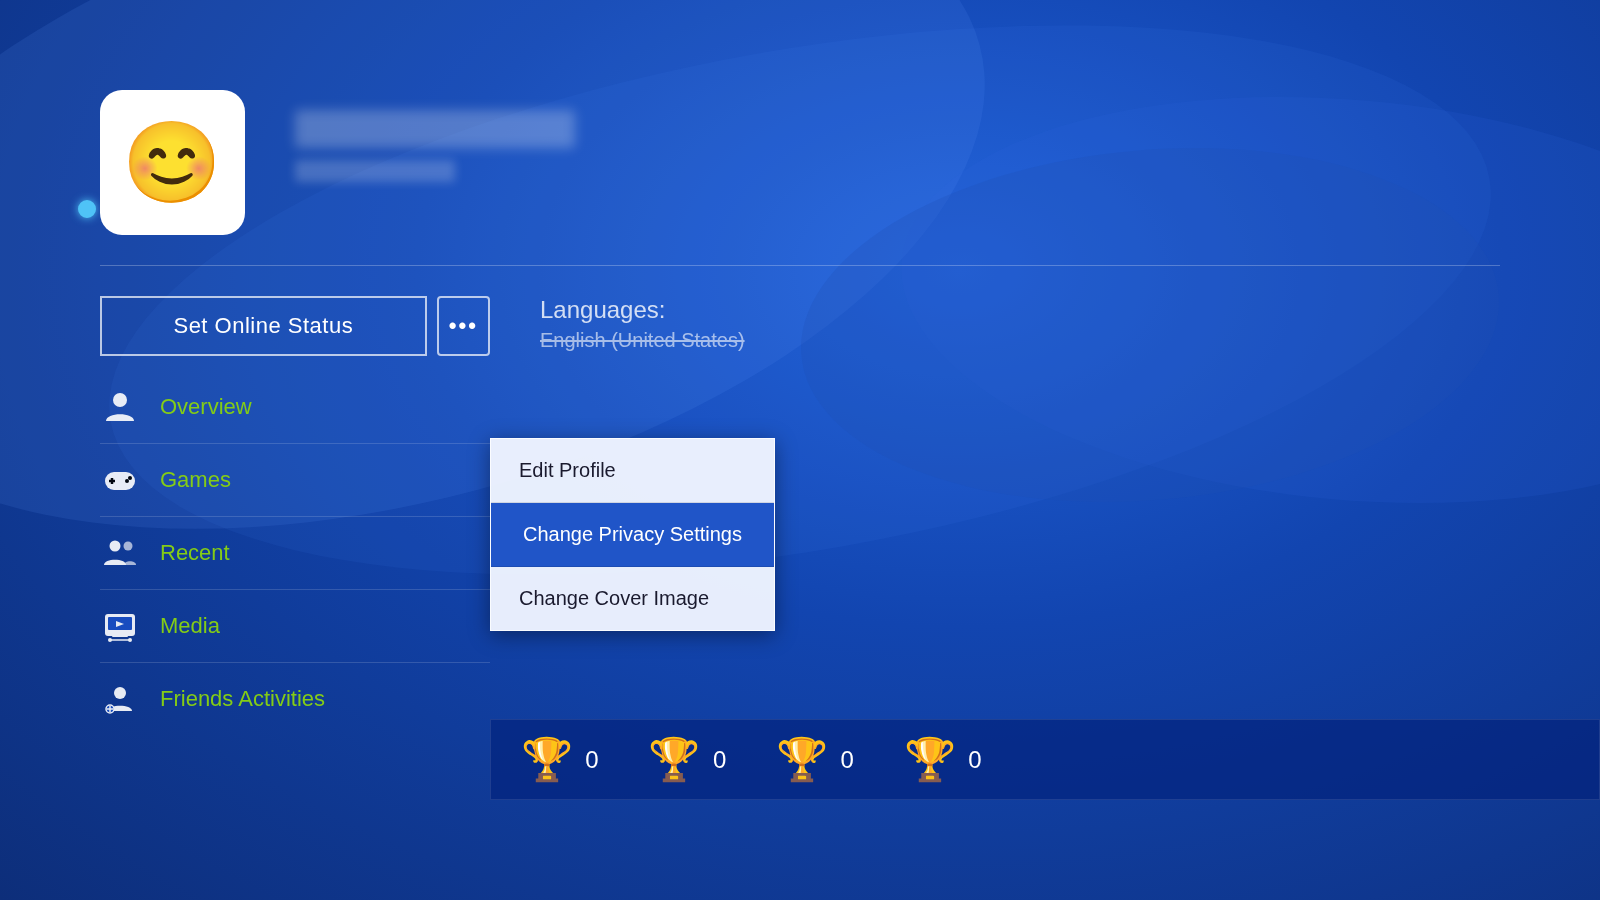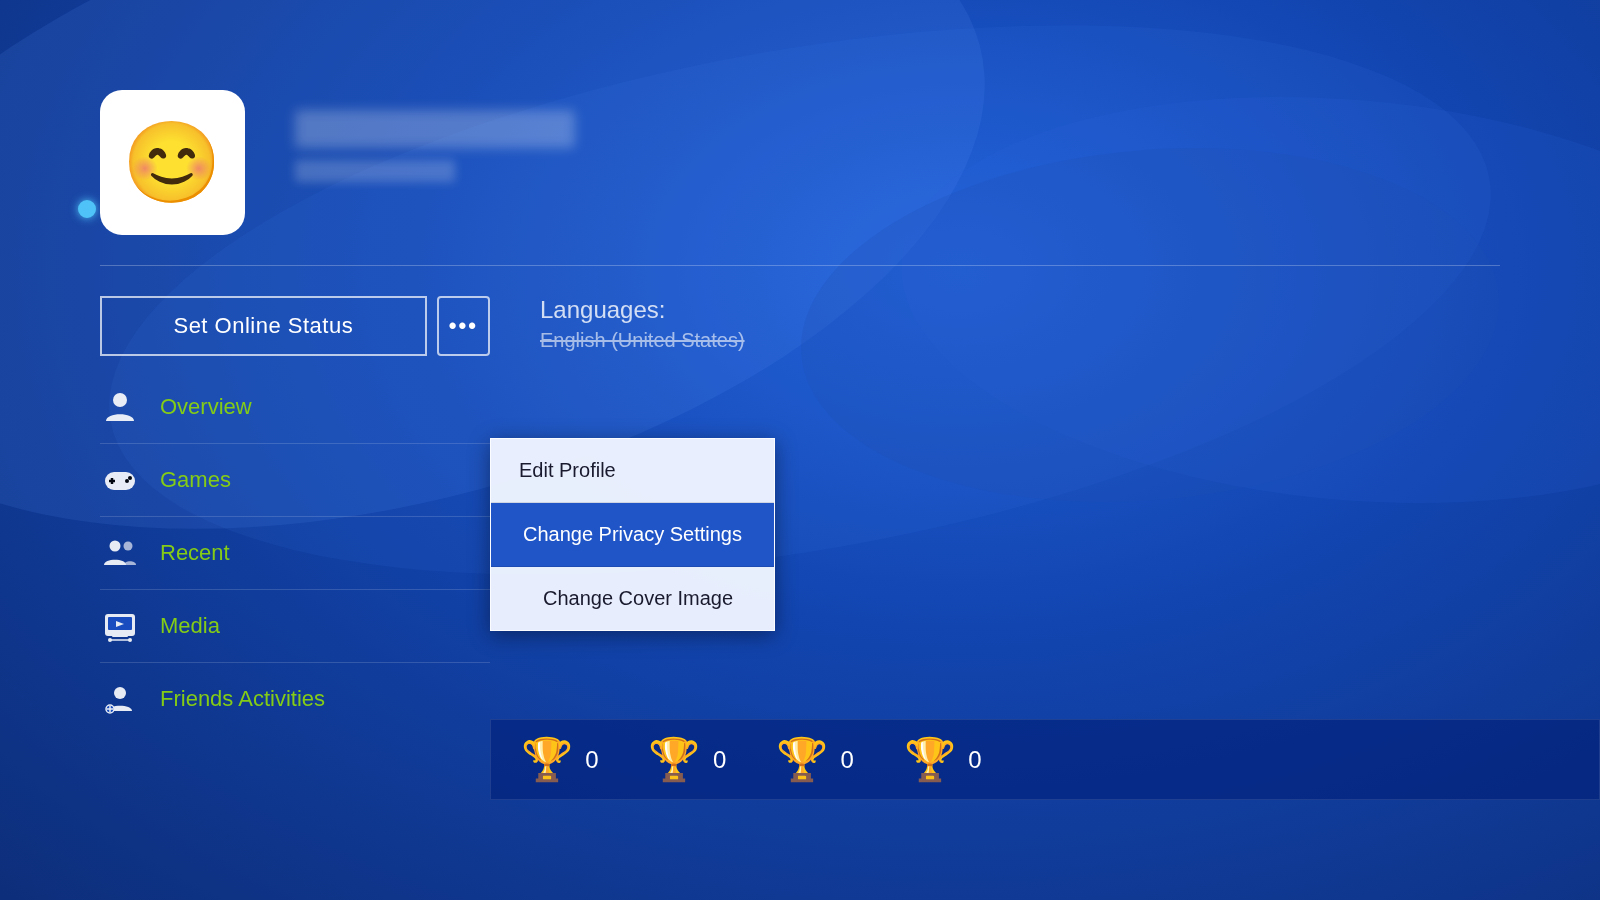--- a/index.html
+++ b/index.html
@@ -302,21 +302,20 @@
       font-size: 20px;
       color: #1a1a2e;
       cursor: pointer;
       border-bottom: 1px solid rgba(0,0,0,0.1);
       display: flex;
       align-items: center;
     }
 
     .dropdown-item:last-child {
       border-bottom: none;
-      margin-left: 24px;
     }
 
     .dropdown-item:hover,
     .dropdown-item.active {
       background: #2055c8;
       color: white;
       justify-content: center;
     }
 
     .dropdown-item.active {

